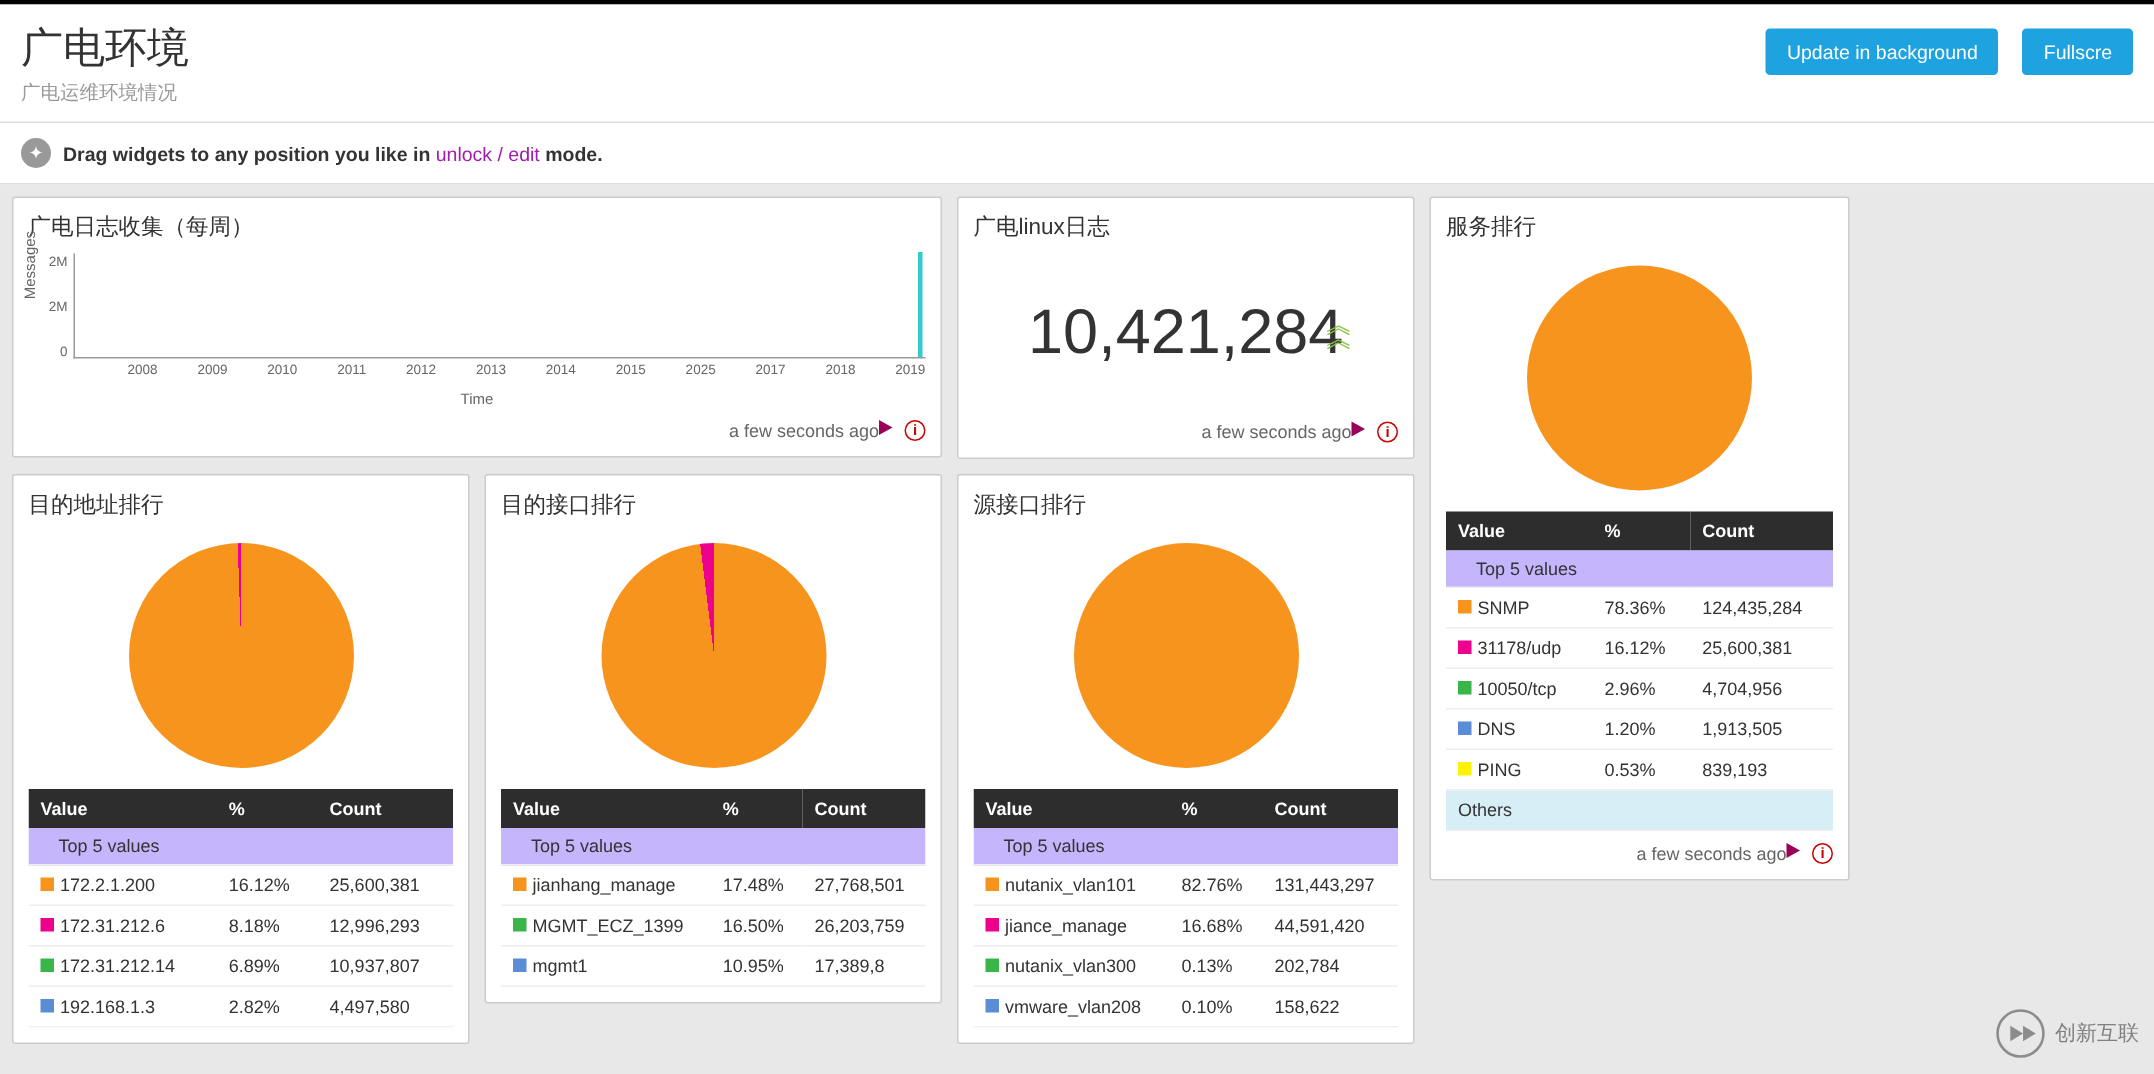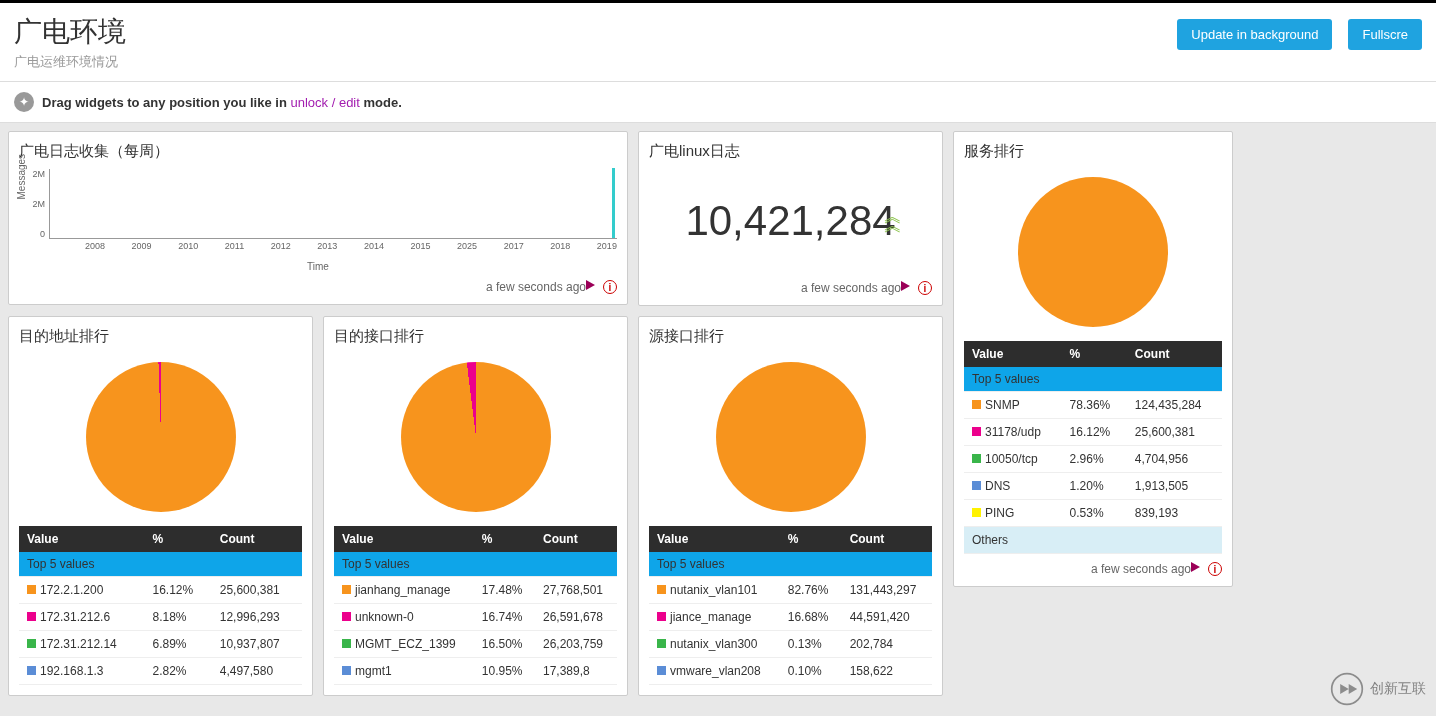--- a/index.html
+++ b/index.html
@@ -38,21 +38,21 @@
 .scroll-area { max-height: 370px; overflow-y: scroll; }
 .scroll-area::-webkit-scrollbar { width: 14px; }
 .scroll-area::-webkit-scrollbar-track { background: #ededed; }
 .scroll-area::-webkit-scrollbar-thumb { background: #bbb; }
 
 .pie-wrap { display: flex; justify-content: center; padding: 8px 0 14px; }
 .pie { border-radius: 50%; }
 
 table { width: 100%; border-collapse: collapse; font-size: 12px; }
 thead th { background: #2d2d2d; color: #fff; text-align: left; padding: 6px 8px; font-weight: 600; }
-.top5 { background: #0ea5e9; padding: 5px 8px; font-size: 12px; }
+.top5 { background: #c4b5fd; padding: 5px 20px; font-size: 12px; }
 tbody td { padding: 6px 8px; vertical-align: top; border-bottom: 1px solid #eee; }
 .swatch { width: 9px; height: 9px; display: inline-block; margin-right: 4px; }
 .others-row td { background: #d8eef6; }
 
 .watermark { position: fixed; right: 10px; bottom: 10px; display: flex; align-items: center; gap: 6px; font-size: 14px; color: #555; opacity: 0.7; }
 .watermark svg { width: 34px; height: 34px; }
 </style>
 </head>
 <body>
 
@@ -248,25 +248,20 @@
         <tbody id="tbody-destport">
             <tr>
               <td colspan="3" class="top5">Top 5 values</td>
             </tr>
             <tr>
               <td><span class="swatch" style="background:#f7941d"></span>jianhang_manage</td>
               <td>17.48%</td>
               <td>27,768,501</td>
             </tr>
             <tr>
-              <td><span class="swatch" style="background:#ec008c"></span>unknown-0</td>
-              <td>16.74%</td>
-              <td>26,591,678</td>
-            </tr>
-            <tr>
               <td><span class="swatch" style="background:#39b54a"></span>MGMT_ECZ_1399</td>
               <td>16.50%</td>
               <td>26,203,759</td>
             </tr>
             <tr>
               <td><span class="swatch" style="background:#5b8dd6"></span>mgmt1</td>
               <td>10.95%</td>
               <td>17,389,8</td>
             </tr>
           </tbody>

